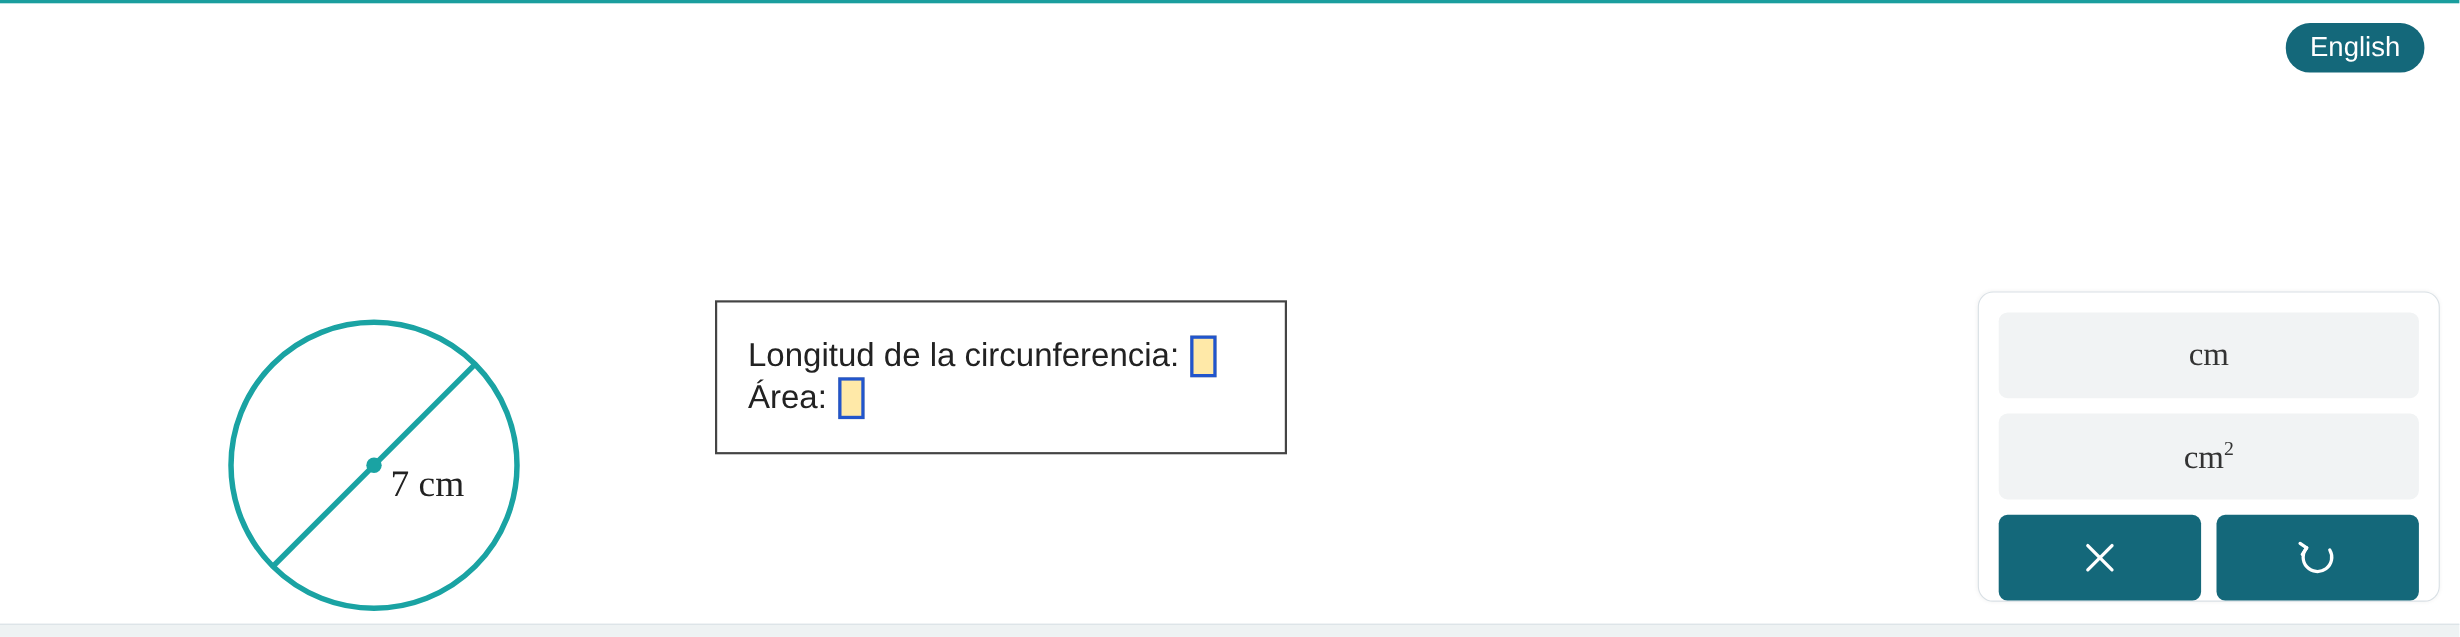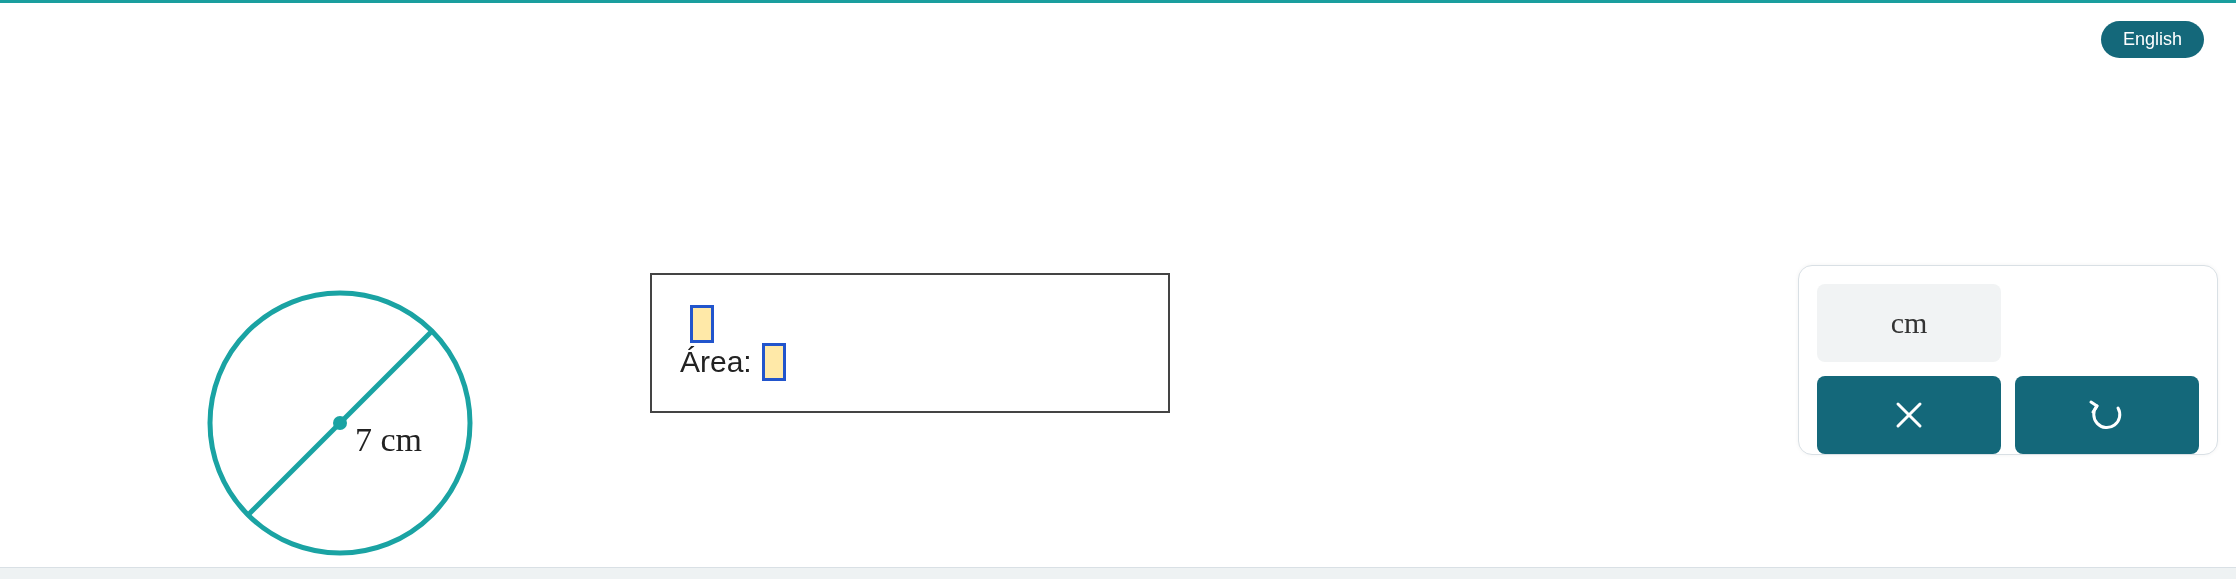--- a/index.html
+++ b/index.html
@@ -37,21 +37,21 @@
 }
 .english-btn {
   position: absolute;
   top: 18px;
   right: 32px;
   background: #14687a;
   color: #fff;
   border: none;
   border-radius: 22px;
   padding: 8px 22px;
-  font-size: 18px;
+  font-size: 25px;
   cursor: pointer;
 }
 .row-bottom {
   position: absolute;
   top: 240px;
   left: 0;
   right: 0;
   height: 340px;
 }
 .circle-wrap {
@@ -90,21 +90,21 @@
   top: 22px;
   width: 420px;
   background: #fff;
   border: 1px solid #d9e0e5;
   border-radius: 14px;
   padding: 18px 18px 0 18px;
   box-shadow: 0 0 4px rgba(0,0,0,0.05);
 }
 .units-grid {
   display: grid;
-  grid-template-columns: repeat(2, 1fr);
+  grid-template-columns: repeat(1, 1fr);
   gap: 14px;
 }
 .unit-btn {
   background: #f1f3f4;
   border: none;
   border-radius: 8px;
   height: 78px;
   font-size: 30px;
   color: #333;
   cursor: pointer;
@@ -154,31 +154,33 @@
       <svg width="300" height="300" viewBox="0 0 300 300">
         <circle cx="150" cy="150" r="130" fill="none" stroke="#1aa3a3" stroke-width="5"></circle>
         <line x1="58" y1="242" x2="242" y2="58" stroke="#1aa3a3" stroke-width="5"></line>
         <circle cx="150" cy="150" r="7" fill="#1aa3a3"></circle>
         <text x="165" y="178" font-family="Georgia, serif" font-size="34" fill="#222">7 cm</text>
       </svg>
     </div>
 
     <div class="answer-box">
       <div class="answer-row">
+        <span>Longitud de la circunferencia:</span>
         <span class="answer-input"></span>
       </div>
       <div class="answer-row">
         <span>Área:</span>
         <span class="answer-input"></span>
       </div>
     </div>
 
     <div class="units-panel">
       <div class="units-grid">
         <button class="unit-btn">cm</button>
+        <button class="unit-btn"><span>cm</span><sup>2</sup></button>
       </div>
       <div class="action-row">
         <button class="action-btn">
           <svg width="30" height="30" viewBox="0 0 30 30">
             <line x1="4" y1="4" x2="26" y2="26" stroke="#fff" stroke-width="3" stroke-linecap="round"></line>
             <line x1="26" y1="4" x2="4" y2="26" stroke="#fff" stroke-width="3" stroke-linecap="round"></line>
           </svg>
         </button>
         <button class="action-btn">
           <svg width="38" height="38" viewBox="0 0 38 38">

